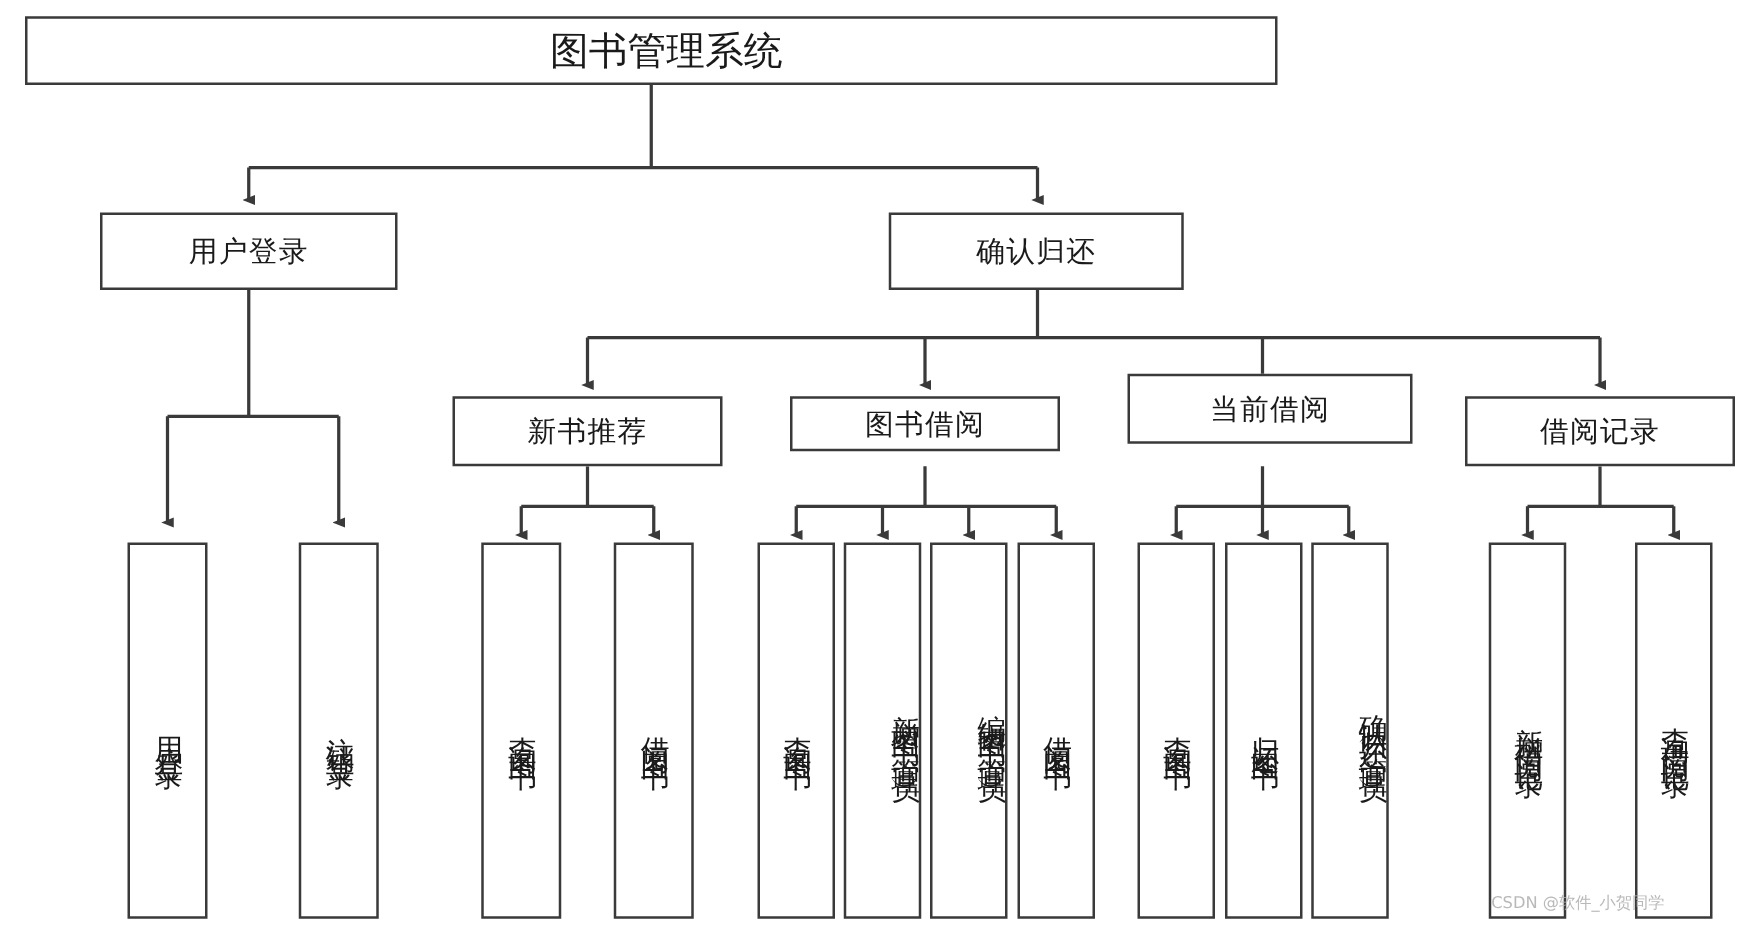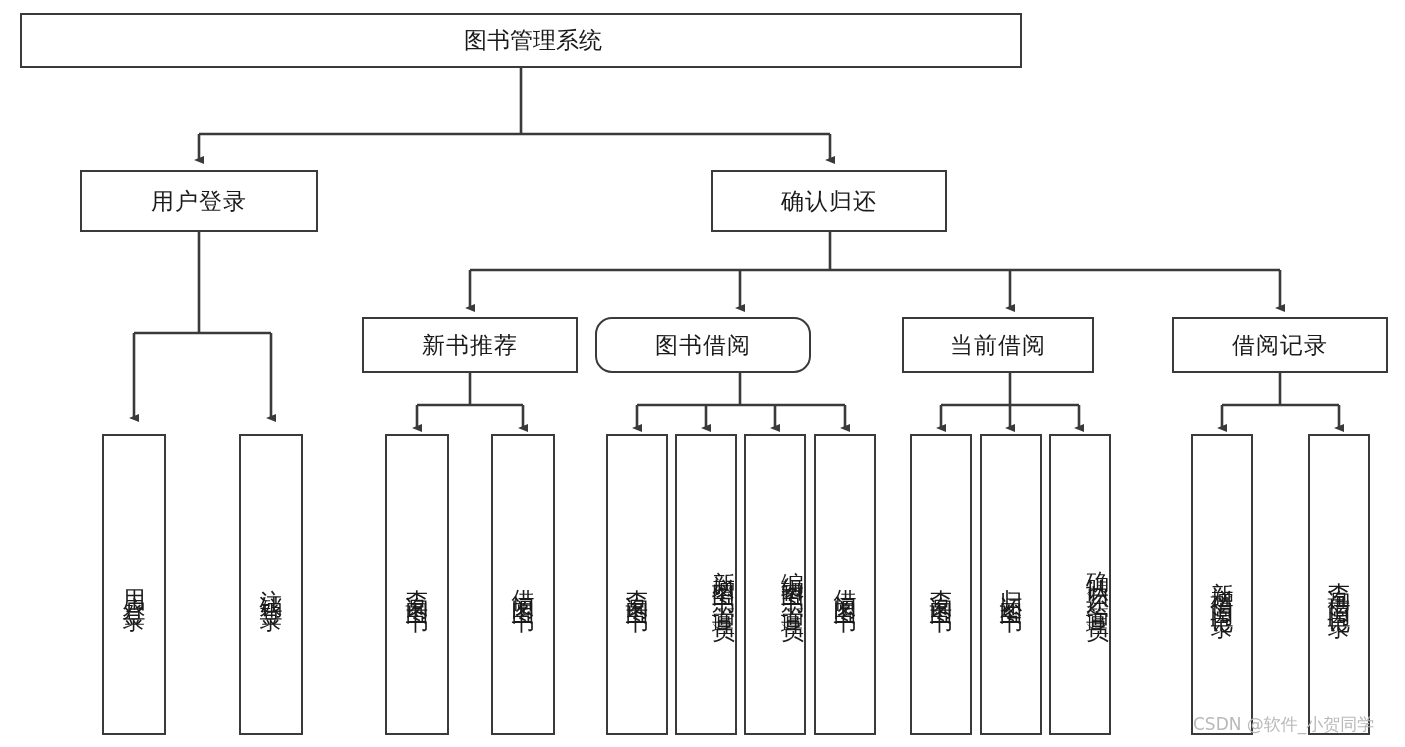--- a/index.html
+++ b/index.html
@@ -34,21 +34,21 @@
     display: flex;
     align-items: center;
     justify-content: center;
     color: #1a1a1a;
   }
   .node-h {
     font-size: 23px;
     letter-spacing: 1px;
   }
   .node-root {
-    font-size: 23px;
+    font-size: 31px;
     padding-left: 24px;
   }
   .node-v {
     writing-mode: vertical-rl;
     text-orientation: upright;
     font-size: 23px;
     letter-spacing: 7px;
     line-height: 1;
     padding-top: 6px;
     padding-bottom: 6px;
@@ -56,21 +56,21 @@
     justify-content: center;
     white-space: nowrap;
   }
   .node-v.tall {
     align-items: flex-start;
   }
   .watermark {
     position: absolute;
     left: 1193px;
     top: 713px;
-    font-size: 17px;
+    font-size: 13px;
     color: #b9b9b9;
     white-space: nowrap;
     letter-spacing: 0px;
   }
 </style>
 </head>
 <body>
 
 <div id="diagram-root">
 
@@ -132,24 +132,24 @@
   <div class="node node-h" style="left:80px; top:170px; width:238px; height:62px;">
     <span>用户登录</span>
   </div>
   <div class="node node-h" style="left:711px; top:170px; width:236px; height:62px;">
     <span>确认归还</span>
   </div>
 
   <div class="node node-h" style="left:362px; top:317px; width:216px; height:56px;">
     <span>新书推荐</span>
   </div>
-  <div class="node node-h" style="left:595px; top:317px; width:216px; height:56px;border-radius:17px;">
+  <div class="node node-h" style="left:632px; top:317px; width:216px; height:44px;">
     <span>图书借阅</span>
   </div>
-  <div class="node node-h" style="left:902px; top:317px; width:192px; height:56px;align-items:center;">
+  <div class="node node-h" style="left:902px; top:299px; width:228px; height:56px;align-items:center;">
     <span>当前借阅</span>
   </div>
   <div class="node node-h" style="left:1172px; top:317px; width:216px; height:56px;font-family:Liberation Mono, monospace;">
     <span>借阅记录</span>
   </div>
 
   <div class="node node-v" style="left:102px; top:434px; width:64px; height:301px; align-items:center;">
     <span>用户登录</span>
   </div>
   <div class="node node-v" style="left:239px; top:434px; width:64px; height:301px; align-items:center;">

